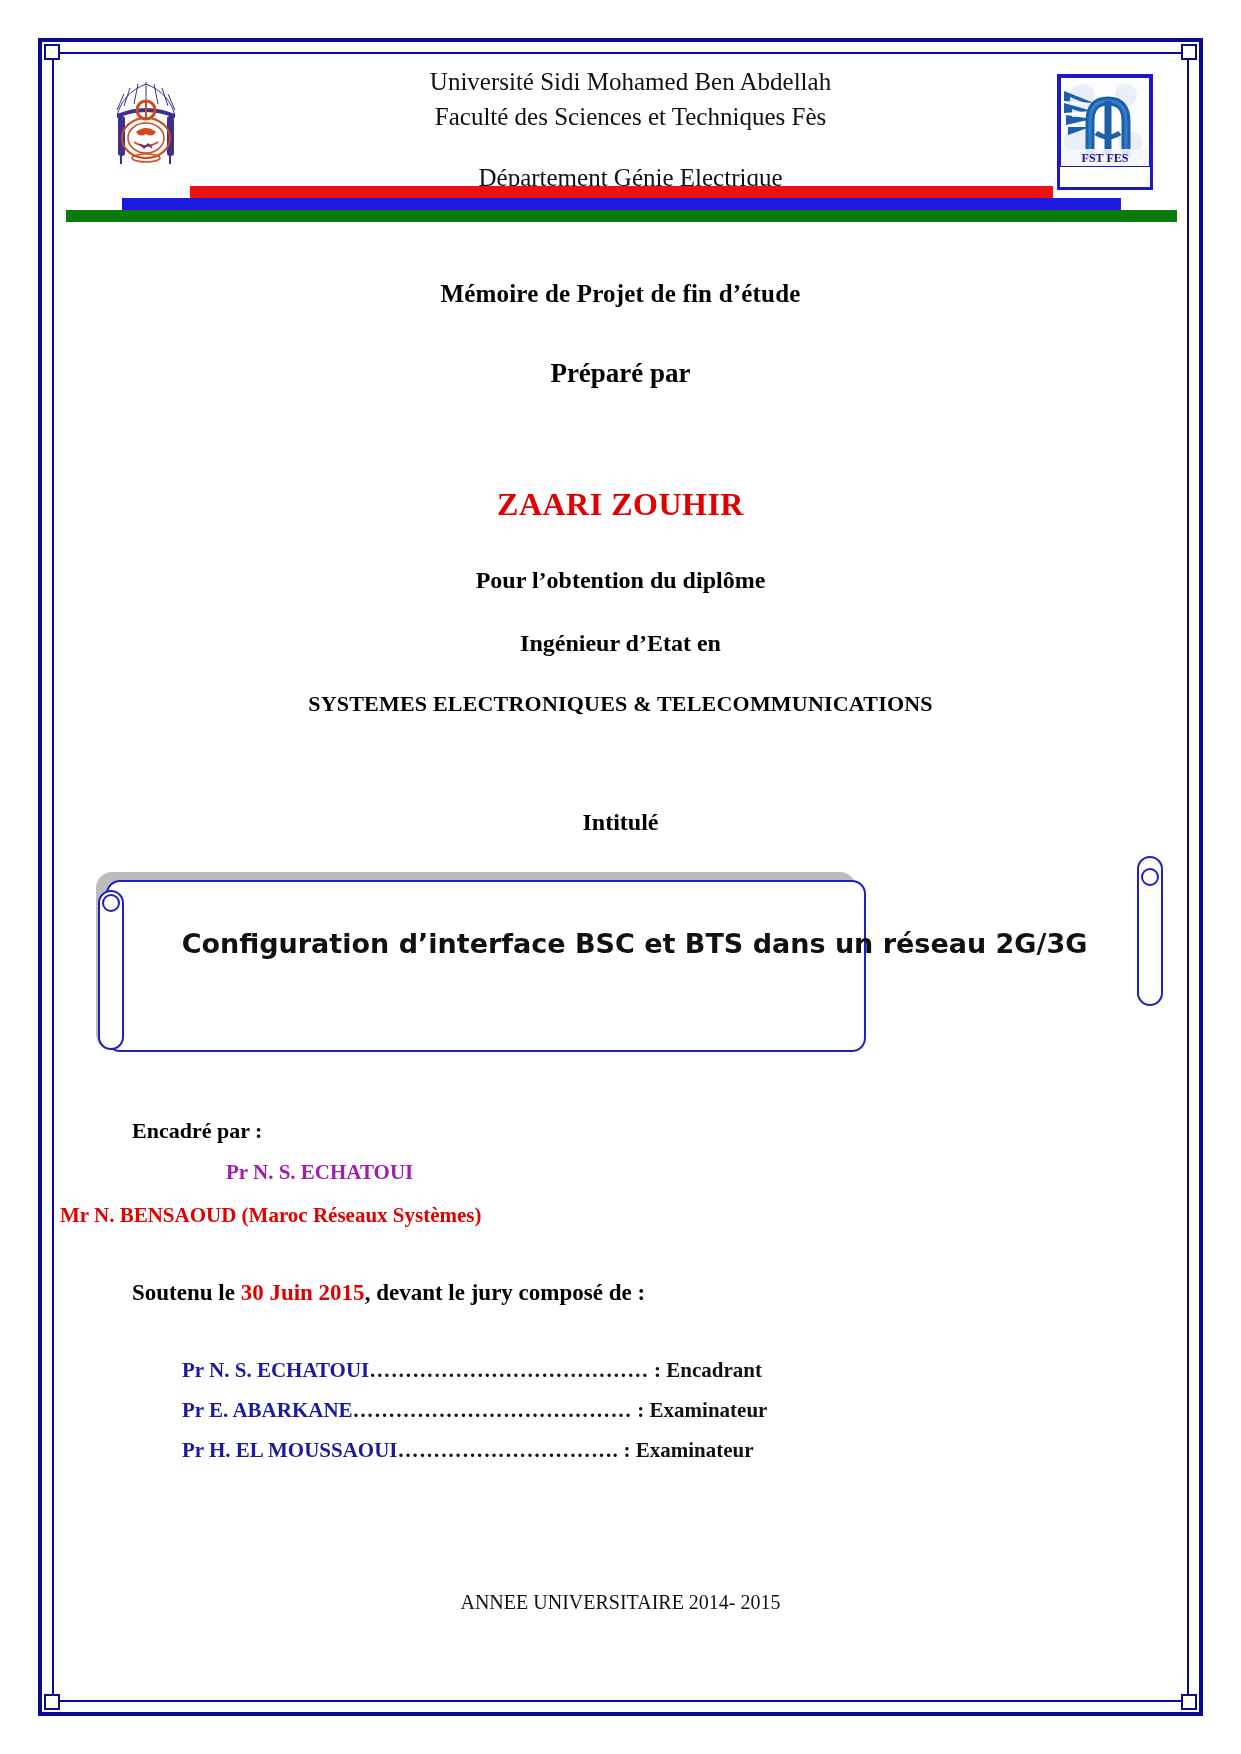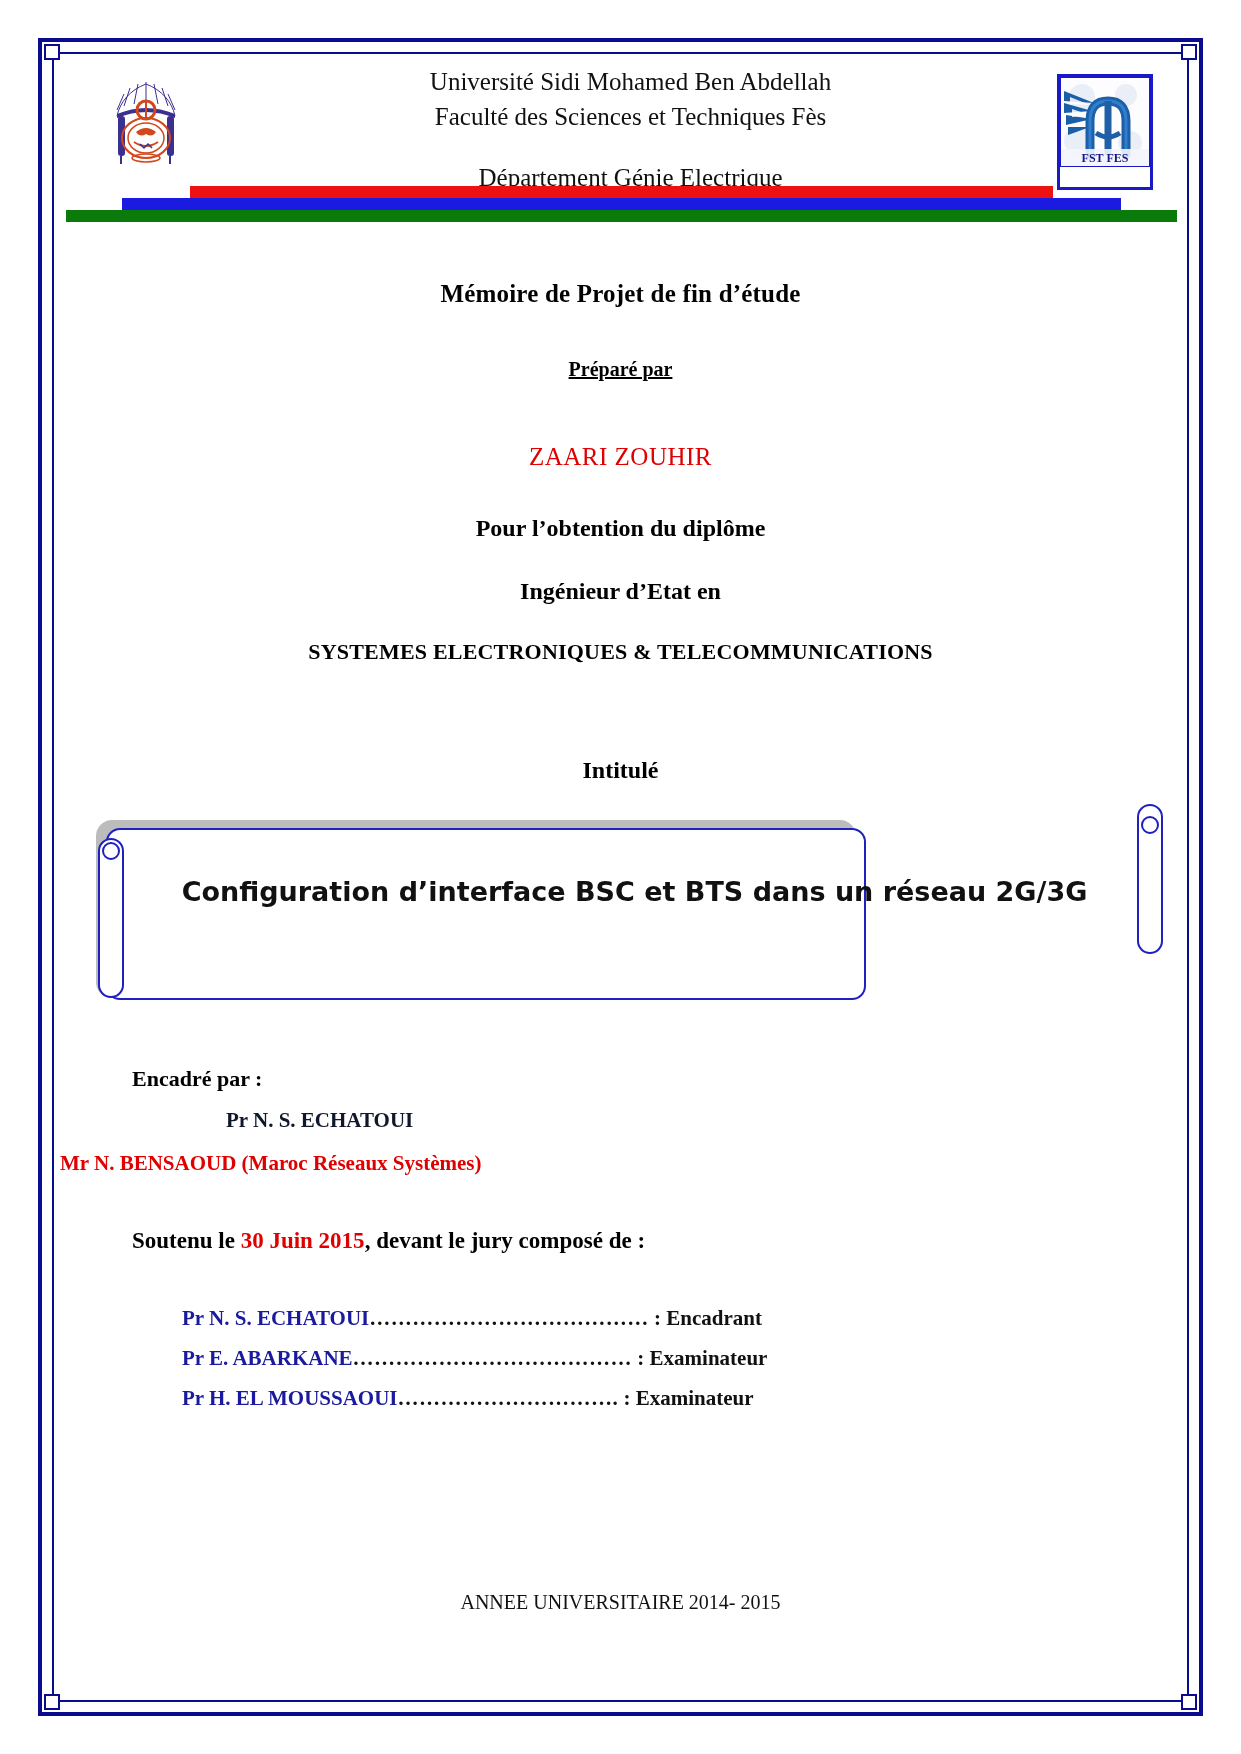--- a/index.html
+++ b/index.html
@@ -37,22 +37,22 @@
   
   .bars{position:relative;height:40px;margin-top:4px;}
   .bar{position:absolute;}
   .bar-red{left:130px;right:128px;top:2px;height:12px;background:#ee1111;}
   .bar-blue{left:62px;right:60px;top:14px;height:12px;background:#1a1ae0;}
   .bar-green{left:6px;right:4px;top:26px;height:12px;background:#0a7a0a;}
 
   
   .center-block{text-align:center;}
   .memoire{margin-top:56px;font-size:25px;font-weight:bold;letter-spacing:.2px;}
-  .prepare{margin-top:50px;font-size:20px;font-weight:bold;text-decoration:underline;}
-  .student{margin-top:62px;font-size:25px;font-weight:normal;color:#e00000;letter-spacing:.5px;}
+  .prepare{margin-top:50px;font-size:27px;font-weight:bold;}
+  .student{margin-top:97px;font-size:32px;font-weight:bold;color:#e00000;letter-spacing:.5px;}
   .diplome{margin-top:44px;font-size:24px;font-weight:bold;}
   .ingenieur{margin-top:36px;font-size:24px;font-weight:bold;}
   .specialite{margin-top:34px;font-size:22px;font-weight:bold;letter-spacing:.2px;}
   .intitule{margin-top:92px;font-size:24px;font-weight:bold;}
 
   
   .scroll-wrap{position:relative;margin:28px 24px 0 24px;height:196px;}
   .scroll-shadow{
     position:absolute;left:12px;top:8px;width:760px;height:178px;
     background:#bcbcbc;border-radius:16px;
@@ -66,21 +66,21 @@
   .curl-left-inner{position:absolute;left:18px;top:30px;width:18px;height:18px;border:2px solid #2020c0;border-radius:50%;background:#fff;box-sizing:border-box;}
   .curl-right{right:-6px;top:-8px;width:26px;height:150px;border-radius:13px;}
   .curl-right-inner{position:absolute;right:-2px;top:4px;width:18px;height:18px;border:2px solid #2020c0;border-radius:50%;background:#fff;box-sizing:border-box;}
   .scroll-title{
     position:absolute;left:62px;right:34px;top:62px;text-align:center;
     font-family:"DejaVu Sans",sans-serif;font-weight:bold;font-size:27px;line-height:36px;color:#111;
   }
 
   
   .sup-label{margin-top:58px;margin-left:72px;font-size:22px;font-weight:bold;}
-  .sup-name{margin-top:16px;margin-left:166px;font-size:21px;font-weight:bold;color:#0f172a;}
+  .sup-name{margin-top:16px;margin-left:166px;font-size:21px;font-weight:bold;color:#a21caf;}
   .sup-name2{margin-top:18px;font-size:21px;font-weight:bold;color:#e00000;}
 
   
   .soutenu{margin-top:52px;margin-left:72px;font-size:23px;font-weight:bold;}
   .soutenu .date{color:#e00000;}
 
   
   .jury{margin-top:44px;margin-left:122px;}
   .jury-row{font-size:21px;font-weight:bold;line-height:40px;white-space:nowrap;}
   .jury-pr{color:#1a1a9e;}

